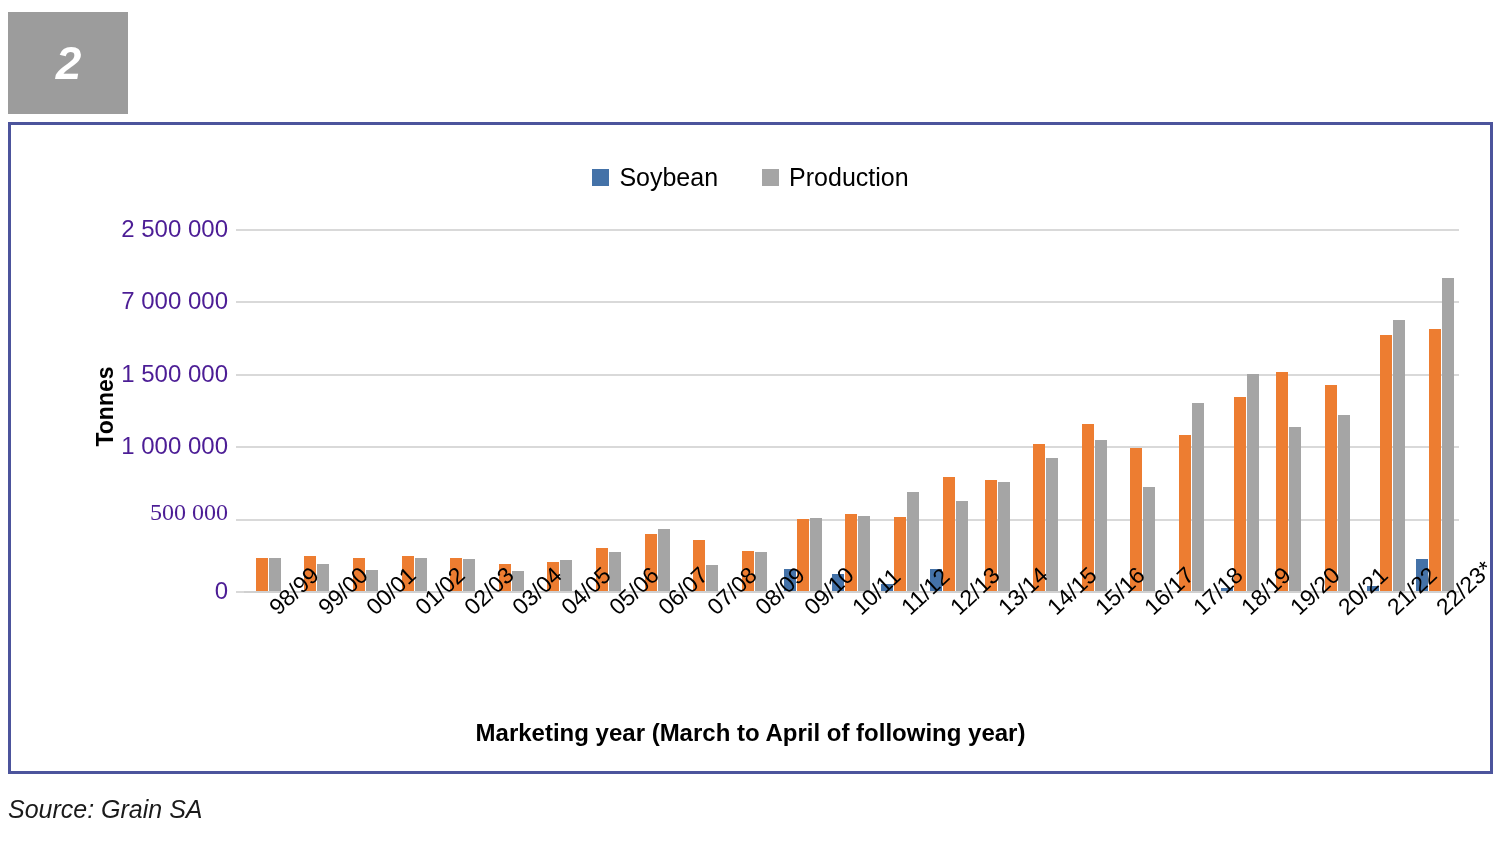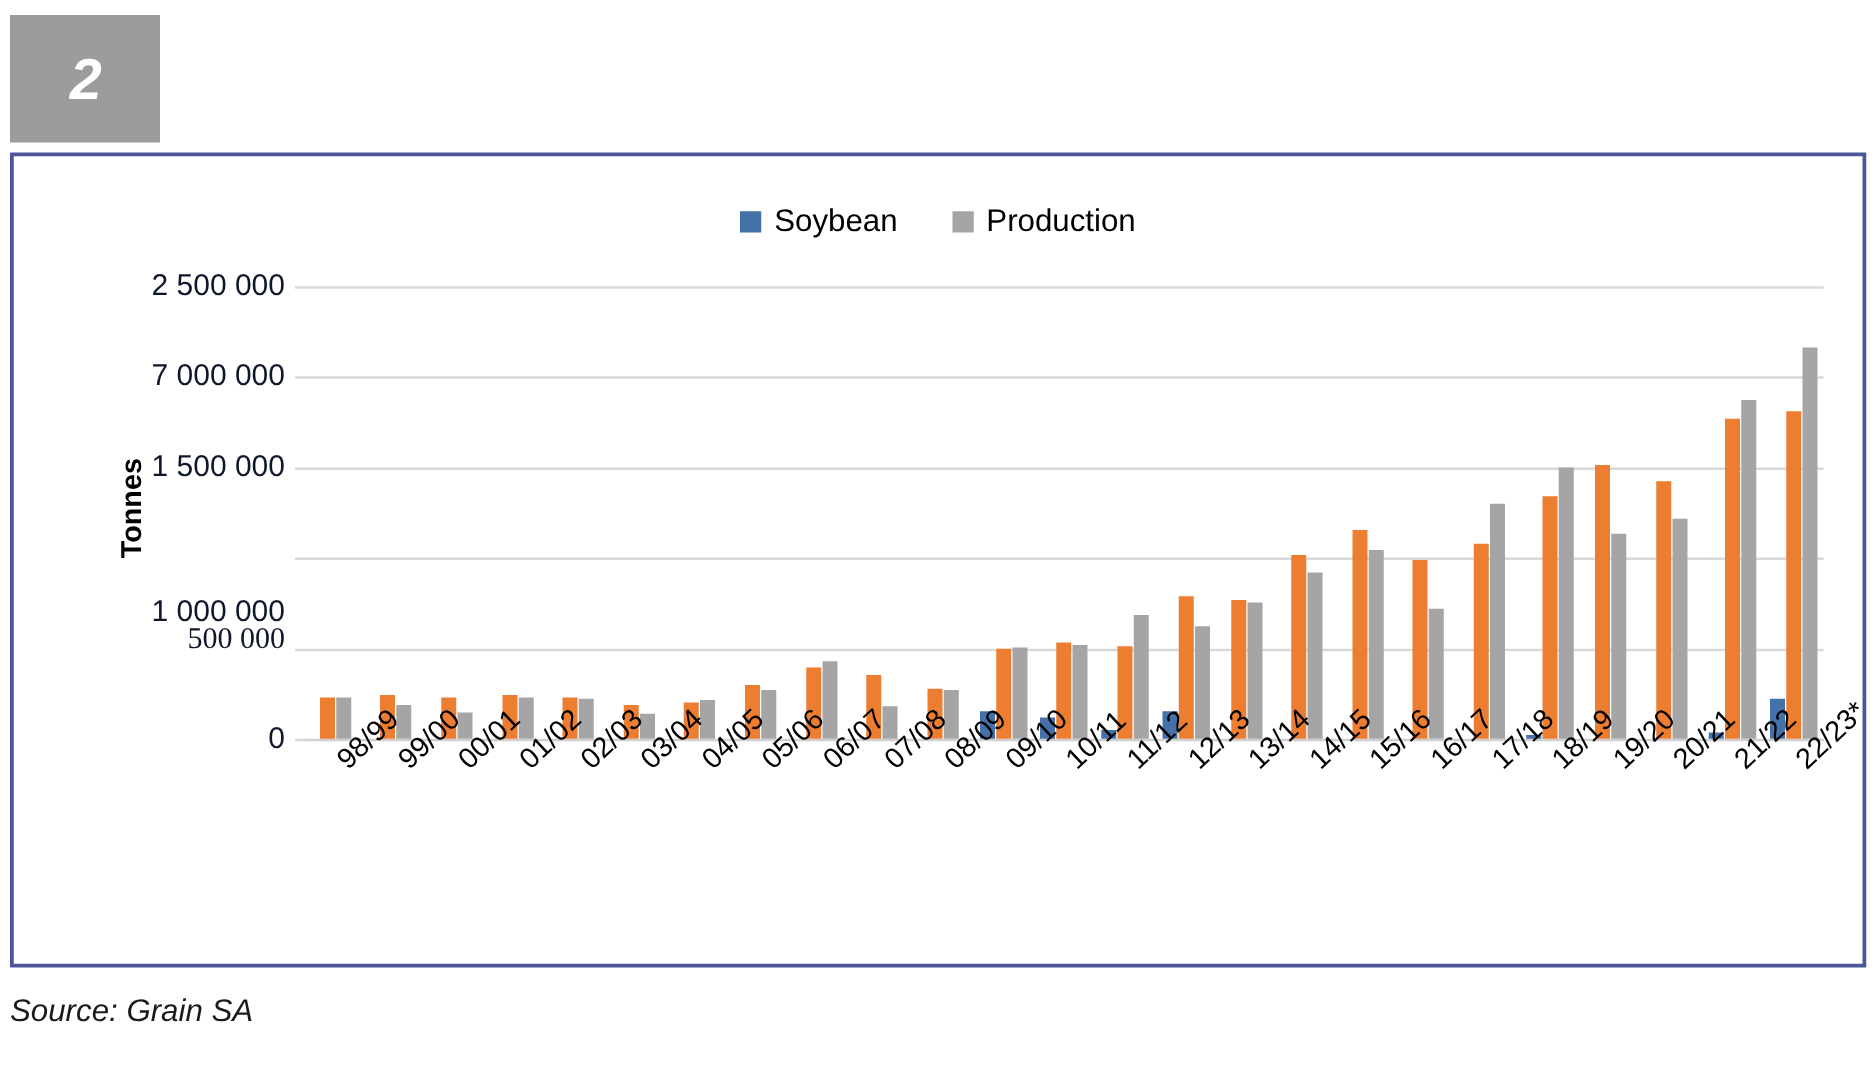--- a/index.html
+++ b/index.html
@@ -105,21 +105,21 @@
     position: absolute;
     left: 60px;
     top: 104px;
     width: 165px;
     height: 362px;
   }
   .y-label {
     position: absolute;
     right: 8px;
     font-size: 24px;
-    color: #0f172a;
+    color: #4c1d95;
     white-space: nowrap;
     transform: translateY(-50%);
   }
   .plot {
     position: absolute;
     left: 233px;
     top: 104px;
     width: 1215px;
     height: 362px;
   }
@@ -228,21 +228,21 @@
         <span class="legend-label">Production</span>
       </div>
     </div>
 
     <div class="plot-wrap">
       <div class="y-axis-title">Tonnes</div>
       <div class="y-labels" id="y-labels">
           <div class="y-label" style="top: 0px;">2 500 000</div>
           <div class="y-label" style="top: 72.4px;">7 000 000</div>
           <div class="y-label" style="top: 144.8px; text-align: right;">1 500 000</div>
-          <div class="y-label" style="top: 217.2px; margin-top: 44px;">1 000 000</div>
+          <div class="y-label" style="top: 217.2px;">1 000 000</div>
           <div class="y-label" style="top: 283px; font-family: Liberation Serif, serif;">500 000</div>
           <div class="y-label" style="top: 362px;">0</div>
         </div>
       <div class="plot" id="plot">
         <div id="gridlines">
             <div class="gridline" style="top: 0px;"></div>
             <div class="tick" style="top: 0px;"></div>
             <div class="gridline" style="top: 72.4px;"></div>
             <div class="tick" style="top: 72.4px;"></div>
             <div class="gridline" style="top: 144.8px;"></div>
@@ -434,19 +434,20 @@
           <div class="x-label-cell">
             <div class="x-label">20/21</div>
           </div>
           <div class="x-label-cell">
             <div class="x-label">21/22</div>
           </div>
           <div class="x-label-cell">
             <div class="x-label">22/23*</div>
           </div>
         </div>
+      <div class="x-axis-title">Marketing year (March to April of following year)</div>
     </div>
 
   </div>
 
   <div class="source-note">Source: Grain SA</div>
 
 </div>
 
 </body></html>

